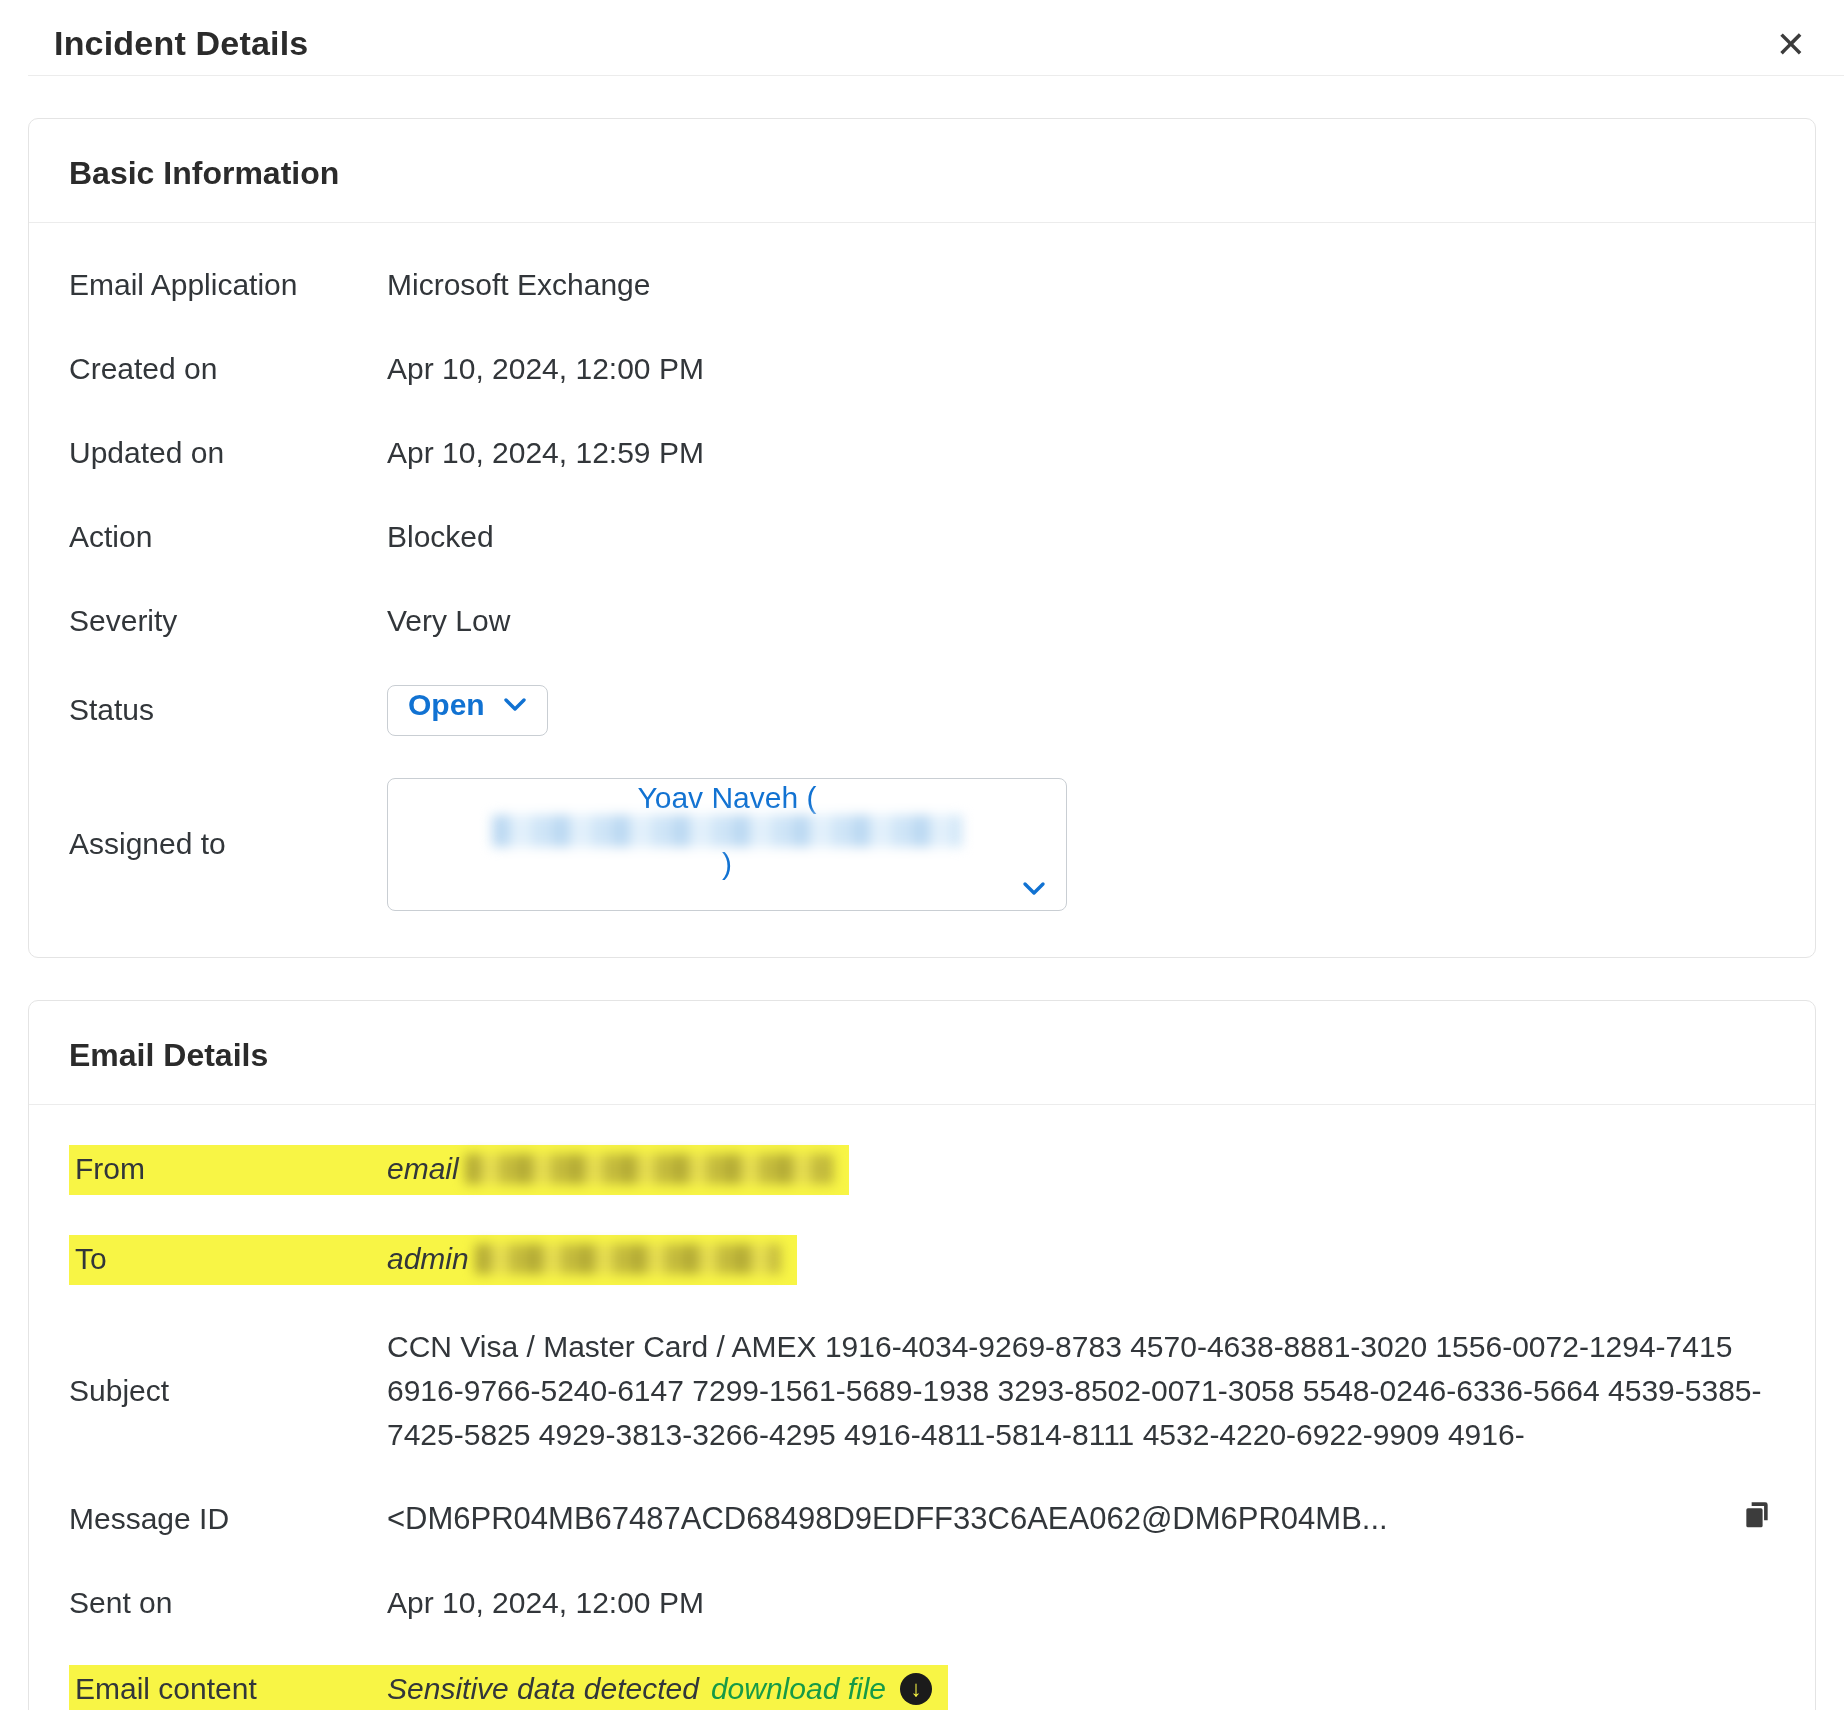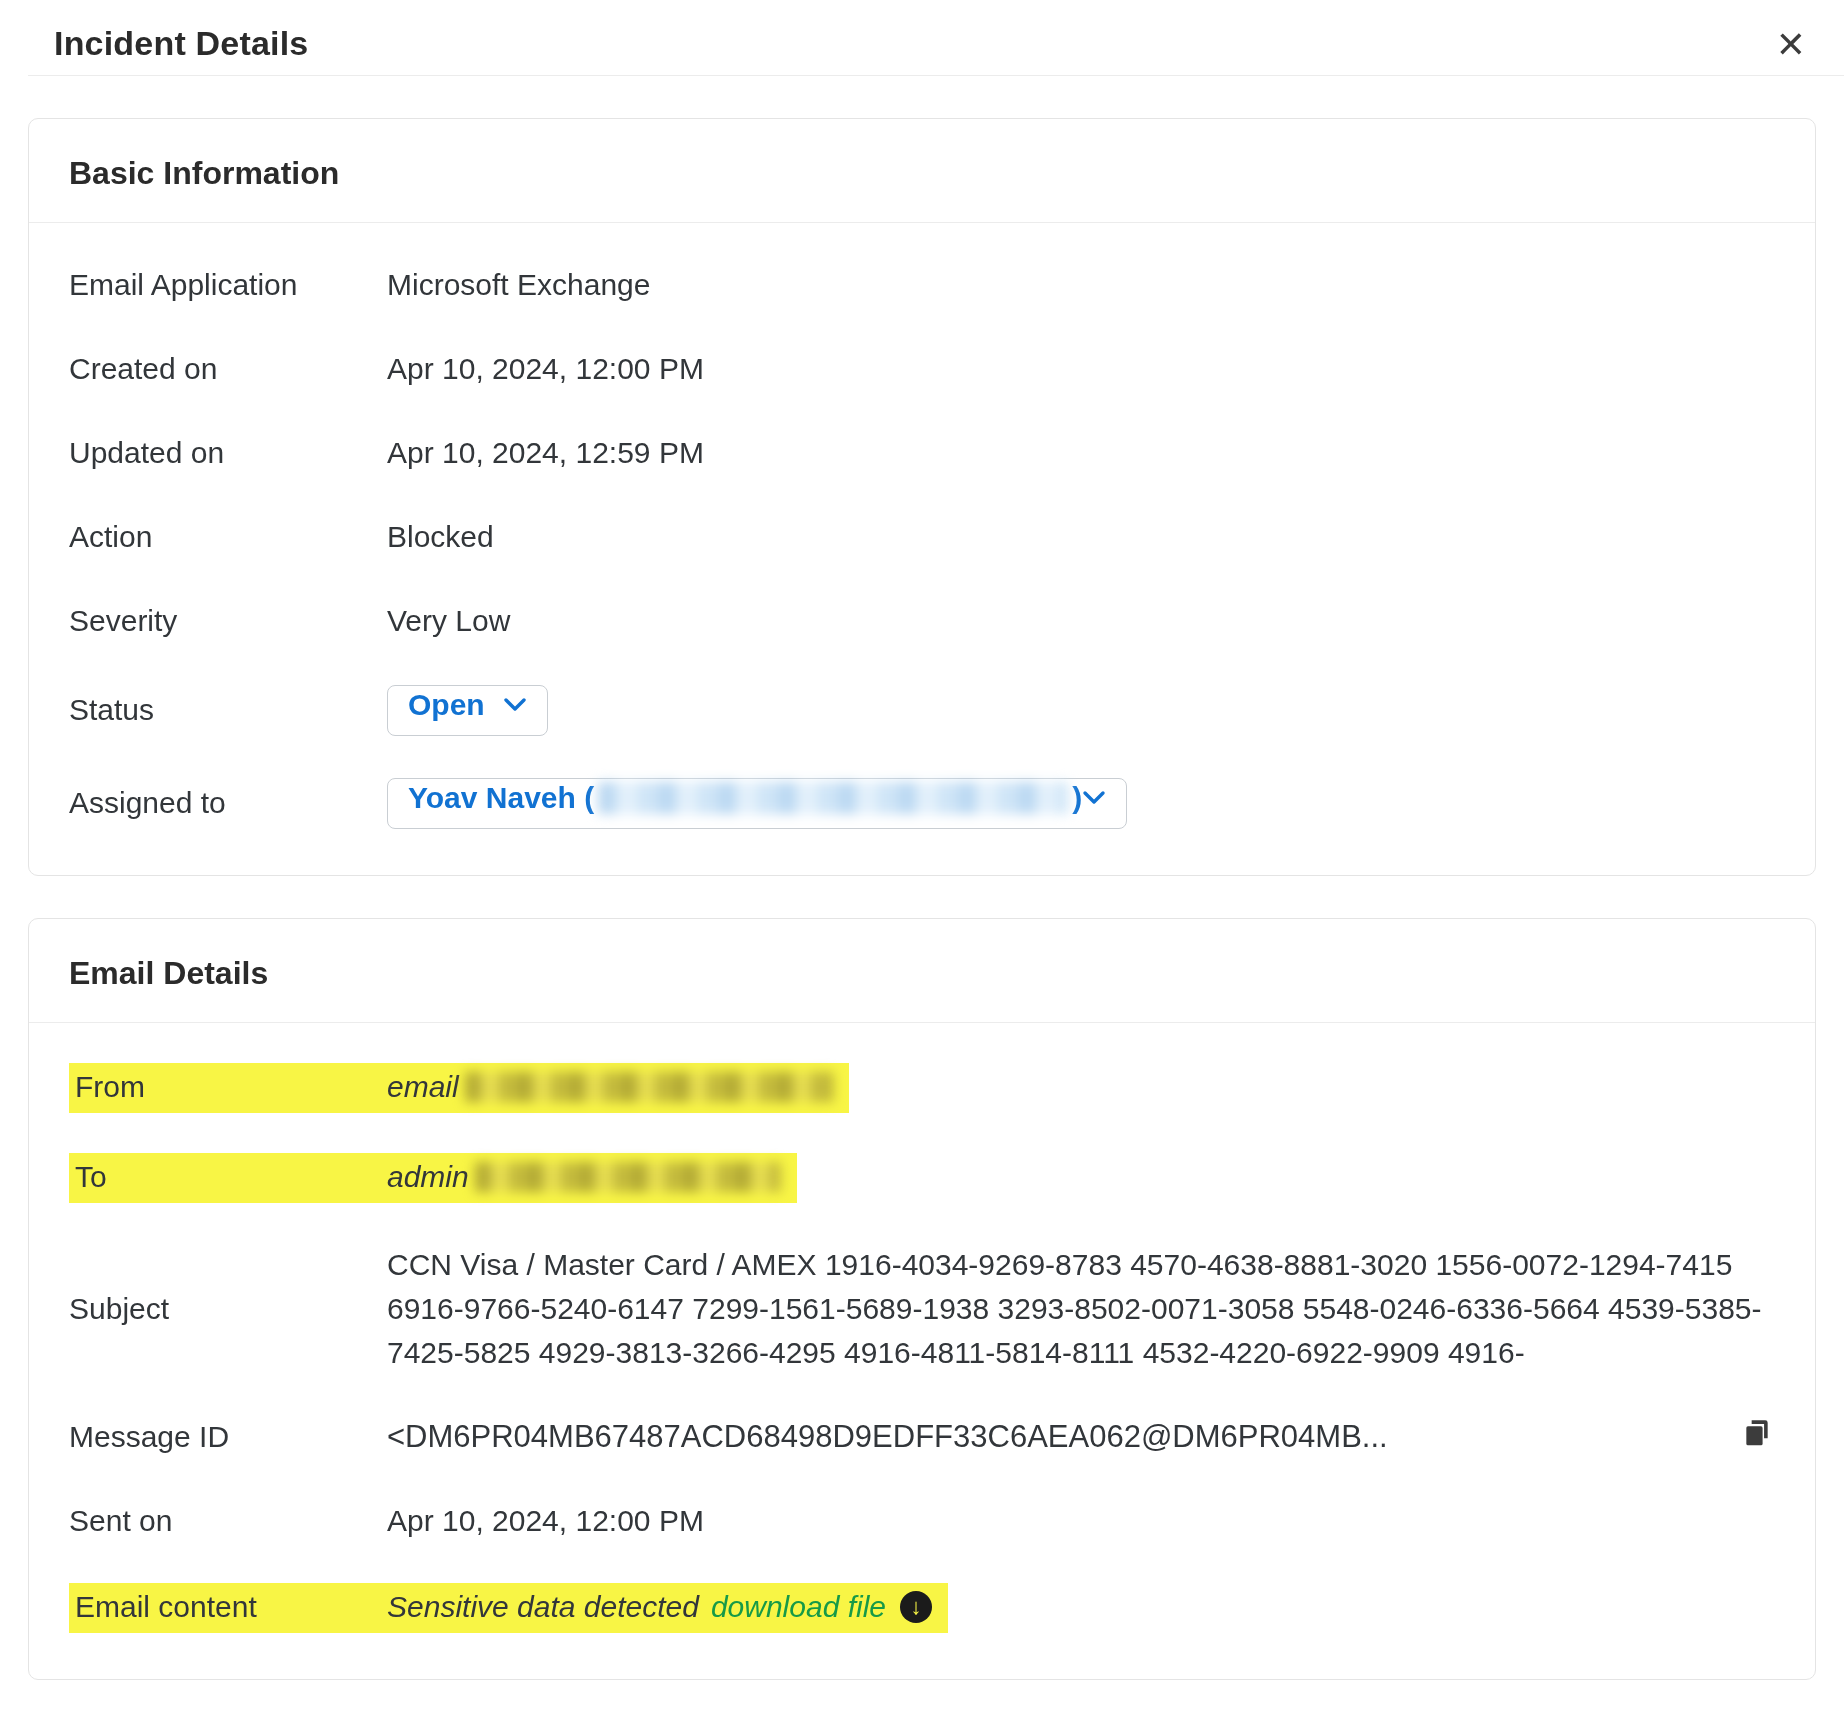--- a/index.html
+++ b/index.html
@@ -66,21 +66,21 @@
 
   
   .dd-btn {
     display: inline-flex; align-items: center;
     border: 1px solid #c9ced3; border-radius: 8px;
     background: #fff; cursor: pointer;
     padding: 2px 20px 13px 20px;
     font-family: inherit; font-size: 30px; font-weight: 700; color: #1172d2;
   }
   .dd-btn .chev { margin-left: 18px; display: inline-flex; }
-  .dd-assigned { min-width: 680px; font-weight: 700; }
+  .dd-assigned { min-width: 680px; font-weight: 400; flex-direction: column; }
   .dd-assigned .chev { margin-left: auto; }
 
   
   .msgid-wrap { display: flex; align-items: flex-start; justify-content: space-between; gap: 24px; }
   .msgid-text { font-size: 31px; line-height: 44px; white-space: nowrap; overflow: hidden; }
   .copy-btn { background: none; border: none; cursor: pointer; padding: 2px; flex: 0 0 auto; }
 
   
   .dl-link { color: #169a47; font-weight: 400; text-decoration: none; margin-left: 12px; cursor: pointer; }
   .dl-icon {

